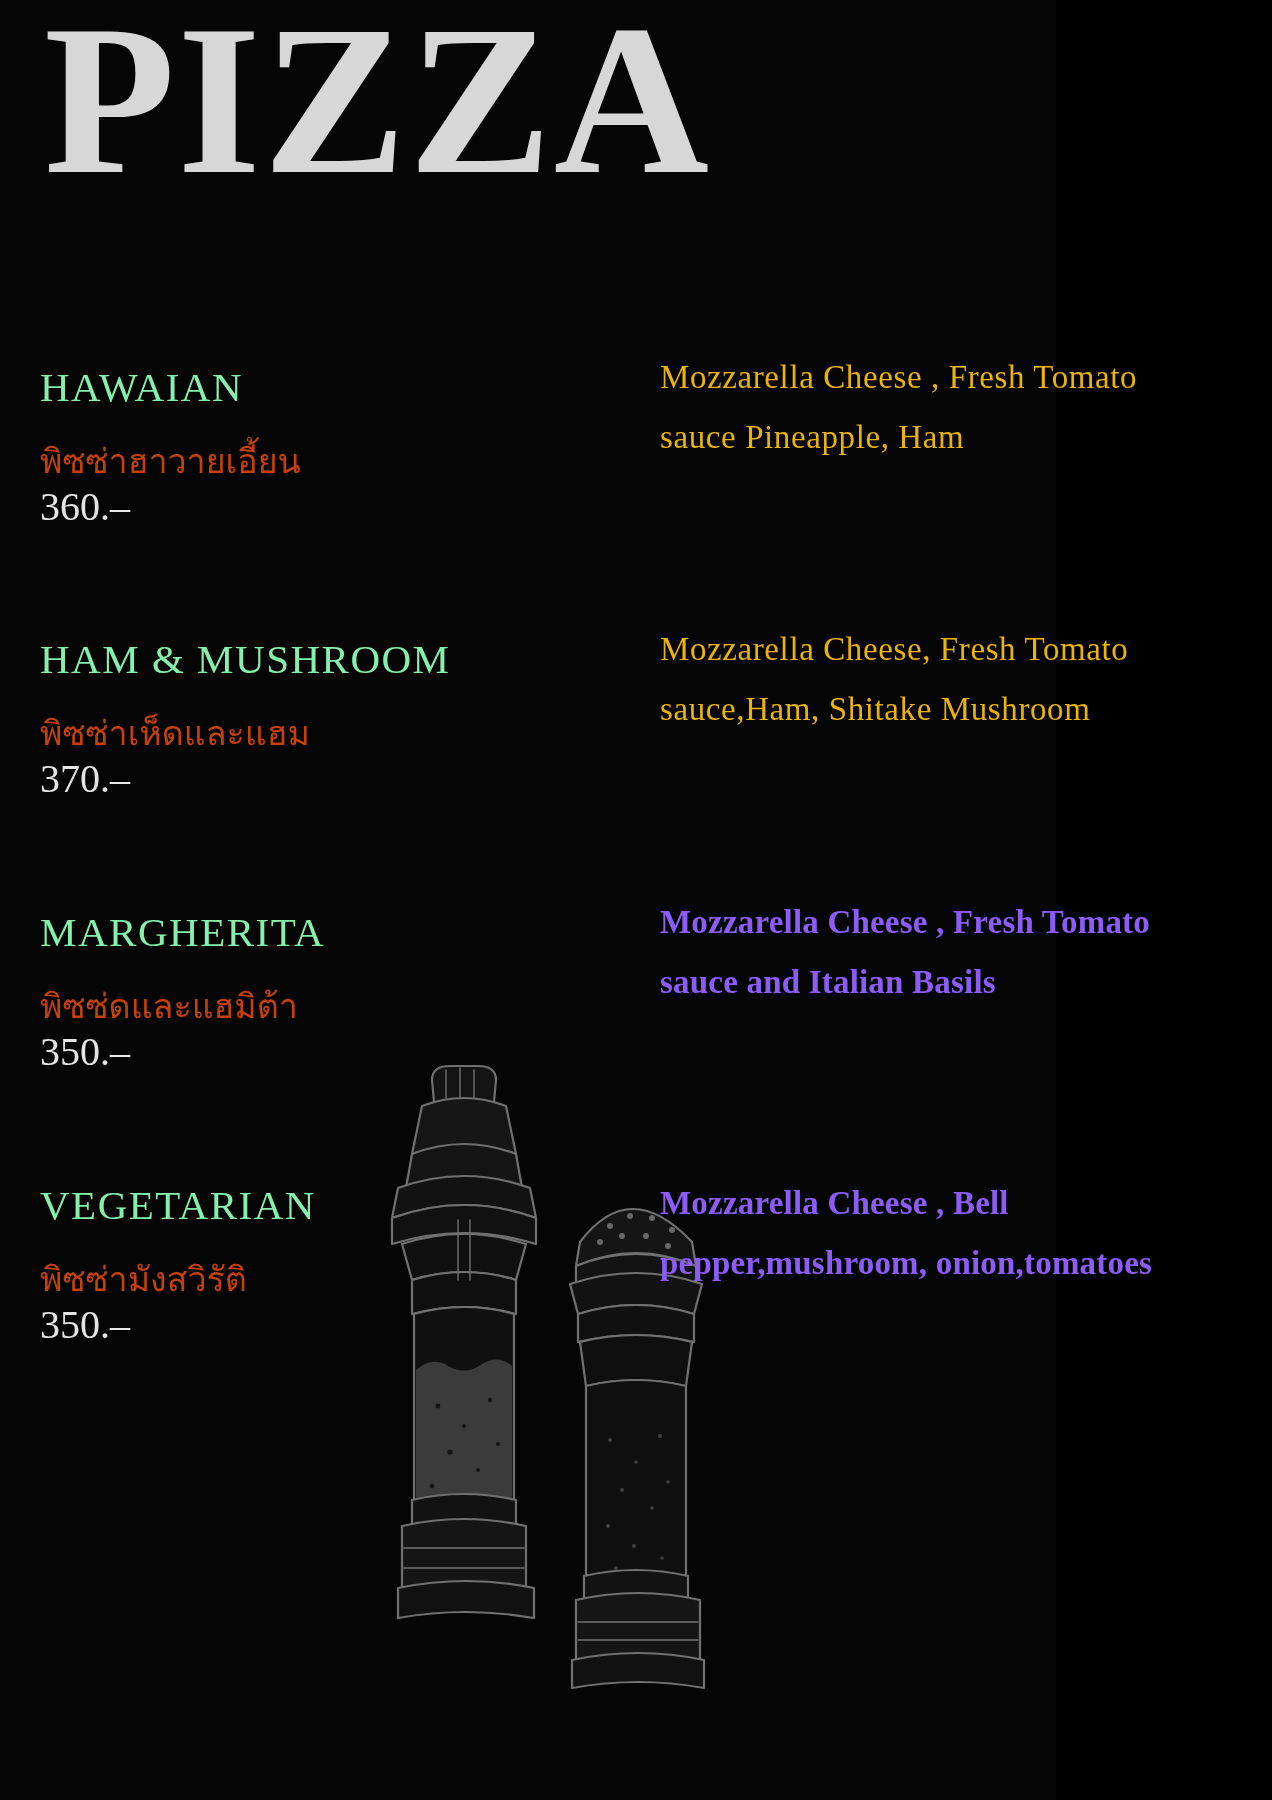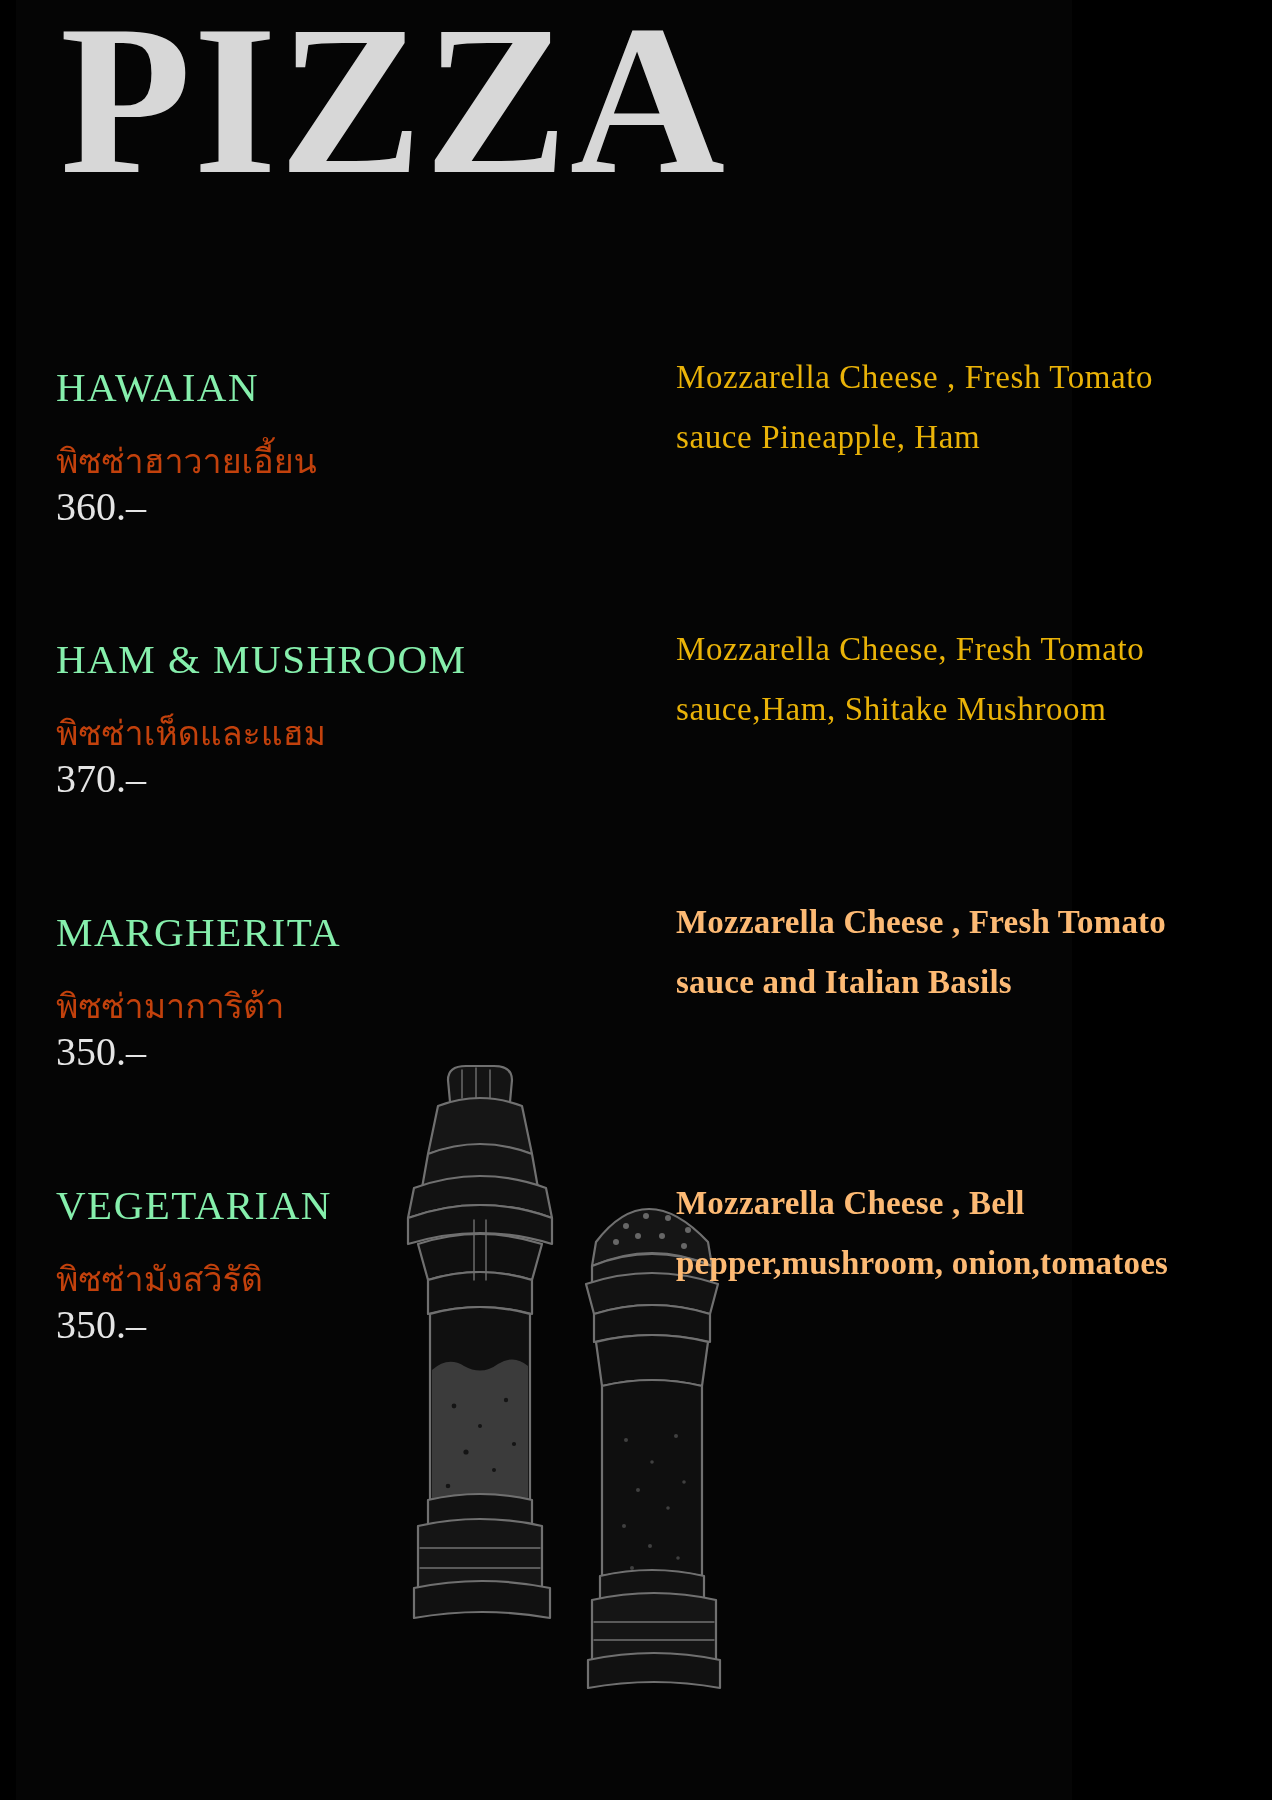--- a/index.html
+++ b/index.html
@@ -14,21 +14,20 @@
     overflow: hidden;
     font-family: "Liberation Serif", serif;
     color: #e8e8e8;
   }
 
   .page {
     position: relative;
     width: 1056px;
     height: 1800px;
     background: #050505;
-    margin-left: 16px;
   }
 
   
   .title {
     position: absolute;
     left: 44px;
     top: -18px;
     font-family: "Liberation Serif", serif;
     font-size: 215px;
     font-weight: 700;
@@ -95,21 +94,21 @@
   }
   .desc {
     font-family: "Liberation Serif", serif;
     font-size: 33px;
     line-height: 1.82;
     color: #eab308;
     letter-spacing: 0.6px;
   }
   .desc.bold {
     font-weight: 700;
-    color: #fdba74;
+    color: #8b5cf6;
     letter-spacing: 0.2px;
   }
 </style>
 </head>
 <body>
 
 <div class="page">
 
   <div class="title">PIZZA</div>
 
@@ -205,21 +204,21 @@
         <div class="price">370.–</div>
       </div>
       <div class="right" style="top:-18px;position:absolute">
         <div class="desc">Mozzarella Cheese, Fresh Tomato sauce,Ham, Shitake Mushroom</div>
       </div>
     </div>
 
     <div class="item" style="top:545px">
       <div class="left">
         <div class="name">MARGHERITA</div>
-        <div class="thai">พิซซ่ามาการิต้า</div>
+        <div class="thai">พิซซ่ดและแฮมิต้า</div>
         <div class="price">350.–</div>
       </div>
       <div class="right" style="top:-18px;position:absolute">
         <div class="desc bold">Mozzarella Cheese , Fresh Tomato sauce and Italian Basils</div>
       </div>
     </div>
 
     <div class="item" style="top:818px">
       <div class="left">
         <div class="name">VEGETARIAN</div>

